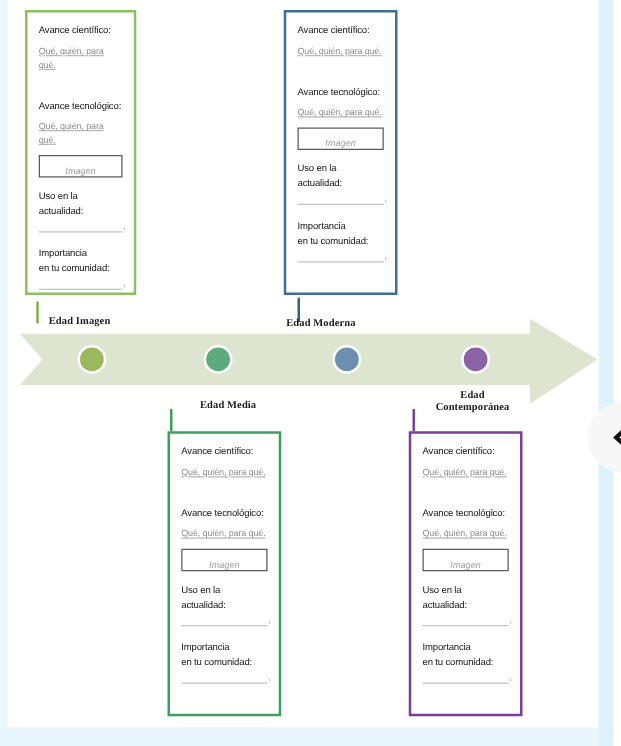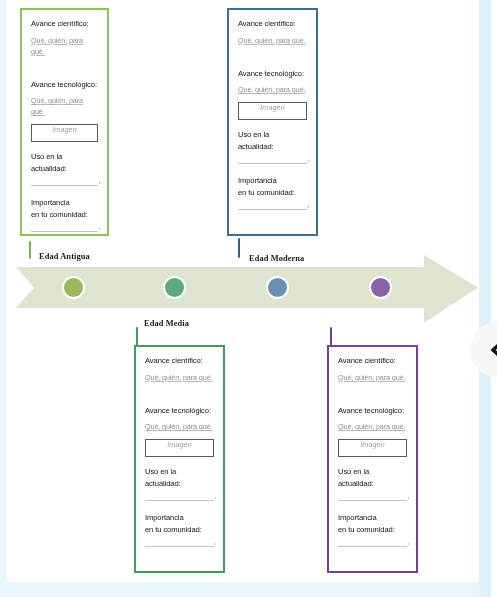--- a/index.html
+++ b/index.html
@@ -70,21 +70,21 @@
     text-decoration-color: #b8b8b8;
     line-height: 11px;
     letter-spacing: -0.1px;
     margin-top: 5px;
   }
   .img-box {
     margin-top: 7px;
     height: 16px;
     border: 1px solid #5b5b5b;
     display: flex;
-    align-items: flex-start;
+    align-items: flex-end;
     justify-content: center;
     font-size: 7.2px;
     font-style: italic;
     color: #9a9a9a;
     letter-spacing: 0.1px;
   }
   .write-line {
     margin-top: 11px;
     height: 1px;
     background: #c4c4c4;
@@ -162,29 +162,31 @@
       <svg width="462" height="68" viewBox="0 0 462 68">
         <polygon points="0,12 18,32.5 0,53 408,53 408,68 462,32.5 408,0 408,12" fill="#dde5d1"></polygon>
       </svg>
       <div class="tl-dot" style="left:46px;  background:#9cb85c;"></div>
       <div class="tl-dot" style="left:147px; background:#5caa7d;"></div>
       <div class="tl-dot" style="left:250px; background:#6d90b0;"></div>
       <div class="tl-dot" style="left:353px; background:#8a62a8;"></div>
     </div>
 
     <div class="era-tick" style="left:23px;  top:241px; height:18px; background:#7fb24a;"></div>
-    <div class="era-label" style="left:33px; top:252px;">Edad Antigua</div>
+    <div class="era-label" style="left:33px; top:252px;">Edad Imagen</div>
 
     <div class="era-tick" style="left:232px; top:238px; height:20px; background:#36617f;"></div>
-    <div class="era-label" style="left:243px; top:254px;">Edad Moderna</div>
+    <div class="era-label" style="left:223px; top:254px;">Edad Moderna</div>
 
     <div class="era-tick" style="left:130px; top:327px; height:20px; background:#3f9e5e;"></div>
-    <div class="era-label" style="left:138px; top:319px;">Edad Media</div>
+    <div class="era-label" style="left:154px; top:319px;">Edad Media</div>
 
     <div class="era-tick" style="left:324px; top:327px; height:20px; background:#7b3f98;"></div>
+    <div class="era-label" style="left:332px; top:311px; text-align:center; width:80px;">Edad
+Contemporánea</div>
 
     <div class="card" style="left:14px; top:8px; width:89px; height:228px; border:2px solid #8cc063;">
       <div class="card-heading">Avance científico:</div>
       <div class="card-hint">Qué, quién, para qué.</div>
       <div class="spacer-sm"></div>
       <div class="card-heading" style="margin-top:13px;">Avance tecnológico:</div>
       <div class="card-hint">Qué, quién, para qué.</div>
       <div class="img-box">
         <span>Imagen</span>
       </div>

